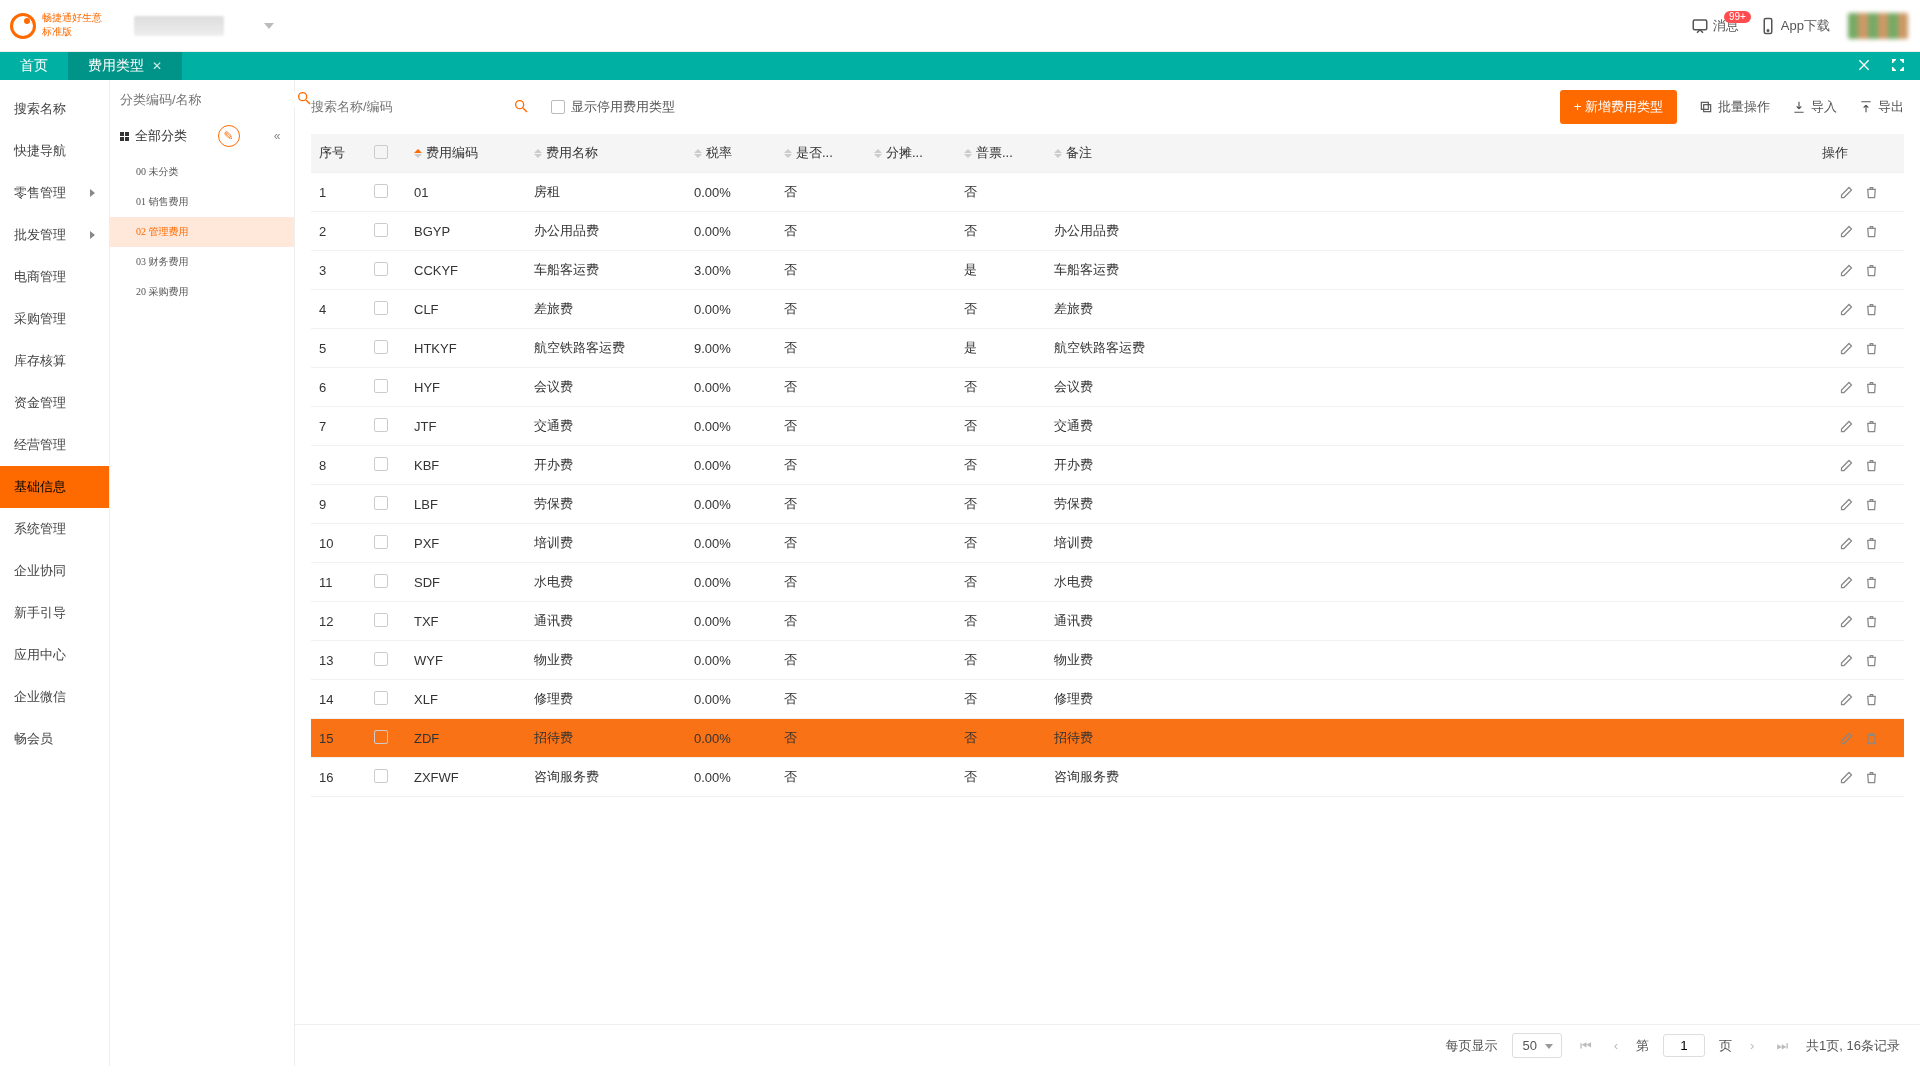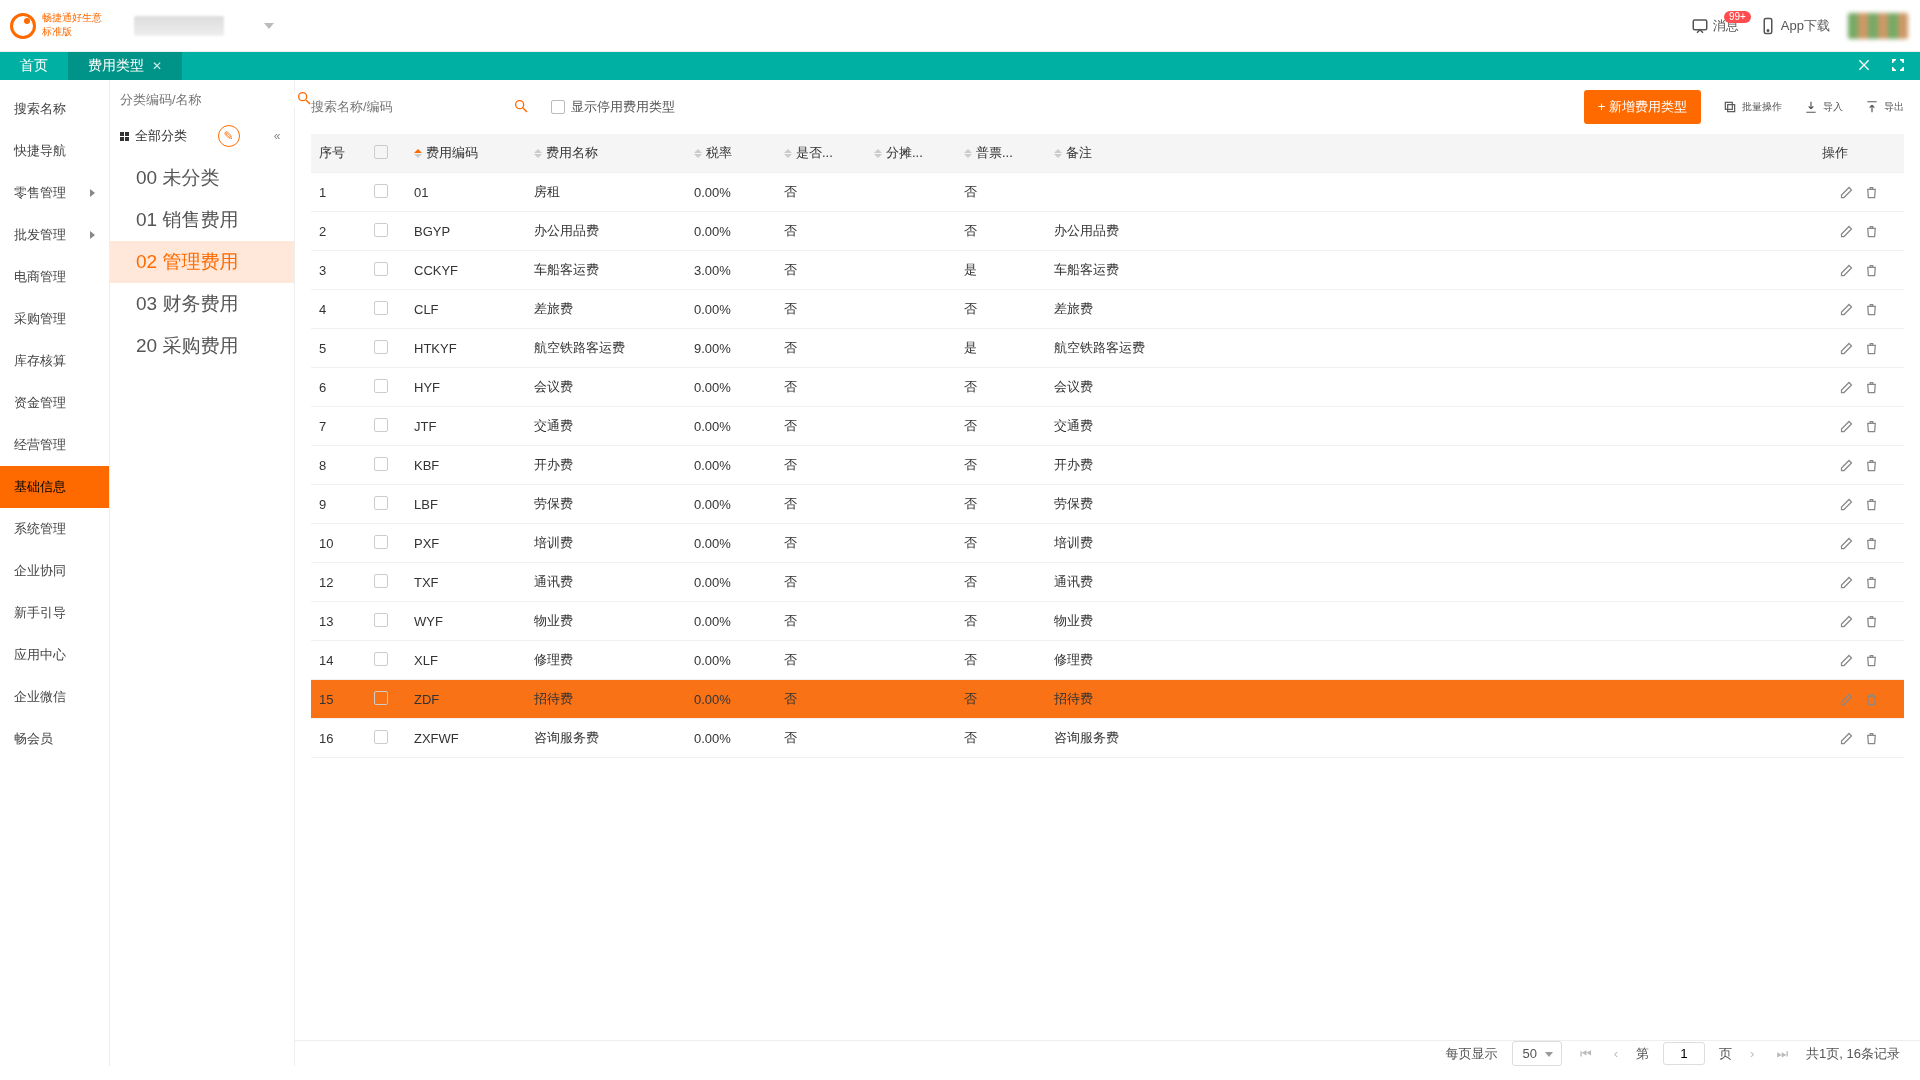--- a/index.html
+++ b/index.html
@@ -183,21 +183,22 @@
   font-size:12px;cursor:pointer;
 }
 .collapse-handle{
   width:14px;text-align:center;color:#888;cursor:pointer;font-size:12px;
 }
 .cat-list { padding: 4px 0; }
 .cat-item {
   padding: 8px 12px 8px 26px;
   cursor: pointer;
   color:#555;
-  font-size:19px;
+  font-size:10px;
+  font-family:Liberation Serif, serif;
 }
 .cat-item.selected {
   background: #ffe8d9;
   color: #ff6a00;
 }
 
 .content {
   flex:1;
   display:flex;
   flex-direction:column;
@@ -217,21 +218,21 @@
 }
 .toolbar .checkbox .box{
   width:14px;height:14px;border:1px solid #bbb;border-radius:2px;
 }
 .toolbar-spacer{flex:1;}
 .btn-primary{
   background:#ff6a00;color:#fff;border:none;border-radius:3px;
   padding:8px 14px;cursor:pointer;font-size:13px;
 }
 .btn-ghost{
-  display:flex;align-items:flex-start;gap:5px;color:#555;cursor:pointer;font-size:10px;
+  display:flex;align-items:center;gap:5px;color:#555;cursor:pointer;font-size:13px;
 }
 .btn-ghost svg{width:14px;height:14px;}
 
 .table-wrap{flex:1;overflow:auto;padding:0 16px;}
 table.grid{
   width:100%; border-collapse:collapse; table-layout:fixed;
 }
 table.grid th, table.grid td{
   padding:10px 8px;
   border-bottom:1px solid #f1f1f1;
@@ -269,21 +270,21 @@
 td .chkbox, th .chkbox{
   display:inline-block;width:14px;height:14px;border:1px solid #ccc;border-radius:2px;cursor:pointer;
 }
 tr.highlight td{ background:#f97316; }
 .row-ops{display:flex;gap:10px;justify-content:center;}
 .row-ops svg{width:15px;height:15px;cursor:pointer;stroke:#888;fill:none;}
 
 
 .pager{
   display:flex;align-items:center;justify-content:flex-end;
-  gap:14px;padding:0 20px;border-top:1px solid #eee;color:#555;font-size:13px;margin-top:28px;
+  gap:14px;padding:8px 20px;border-top:1px solid #eee;color:#555;font-size:13px;margin-top:28px;
 }
 .pager .sel{
   border:1px solid #ddd;border-radius:3px;padding:4px 24px 4px 10px;position:relative;cursor:pointer;
 }
 .pager .sel::after{
   content:"";position:absolute;right:8px;top:50%;transform:translateY(-40%);
   border-left:4px solid transparent;border-right:4px solid transparent;border-top:5px solid #999;
 }
 .pager .nav-btn{
   color:#bbb;cursor:pointer;padding:2px 4px;
@@ -715,20 +716,41 @@
                   <svg viewBox="0 0 24 24" stroke-width="2">
                     <path d="M4 20h4L20 8l-4-4L4 16v4z"></path>
                   </svg>
                   <svg viewBox="0 0 24 24" stroke-width="2">
                     <path d="M5 7h14M10 7V4h4v3M6 7l1 13h10l1-13"></path>
                   </svg>
                 </span>
               </td>
             </tr>
             <tr>
+              <td class="col-idx">11</td>
+              <td class="col-chk"><span class="chkbox"></span></td>
+              <td class="col-code">SDF</td>
+              <td class="col-name">水电费</td>
+              <td class="col-rate">0.00%</td>
+              <td class="col-yn">否</td>
+              <td class="col-share"></td>
+              <td class="col-pu">否</td>
+              <td class="col-remark">水电费</td>
+              <td class="col-ops">
+                <span class="row-ops">
+                  <svg viewBox="0 0 24 24" stroke-width="2">
+                    <path d="M4 20h4L20 8l-4-4L4 16v4z"></path>
+                  </svg>
+                  <svg viewBox="0 0 24 24" stroke-width="2">
+                    <path d="M5 7h14M10 7V4h4v3M6 7l1 13h10l1-13"></path>
+                  </svg>
+                </span>
+              </td>
+            </tr>
+            <tr>
               <td class="col-idx">12</td>
               <td class="col-chk"><span class="chkbox"></span></td>
               <td class="col-code">TXF</td>
               <td class="col-name">通讯费</td>
               <td class="col-rate">0.00%</td>
               <td class="col-yn">否</td>
               <td class="col-share"></td>
               <td class="col-pu">否</td>
               <td class="col-remark">通讯费</td>
               <td class="col-ops">

